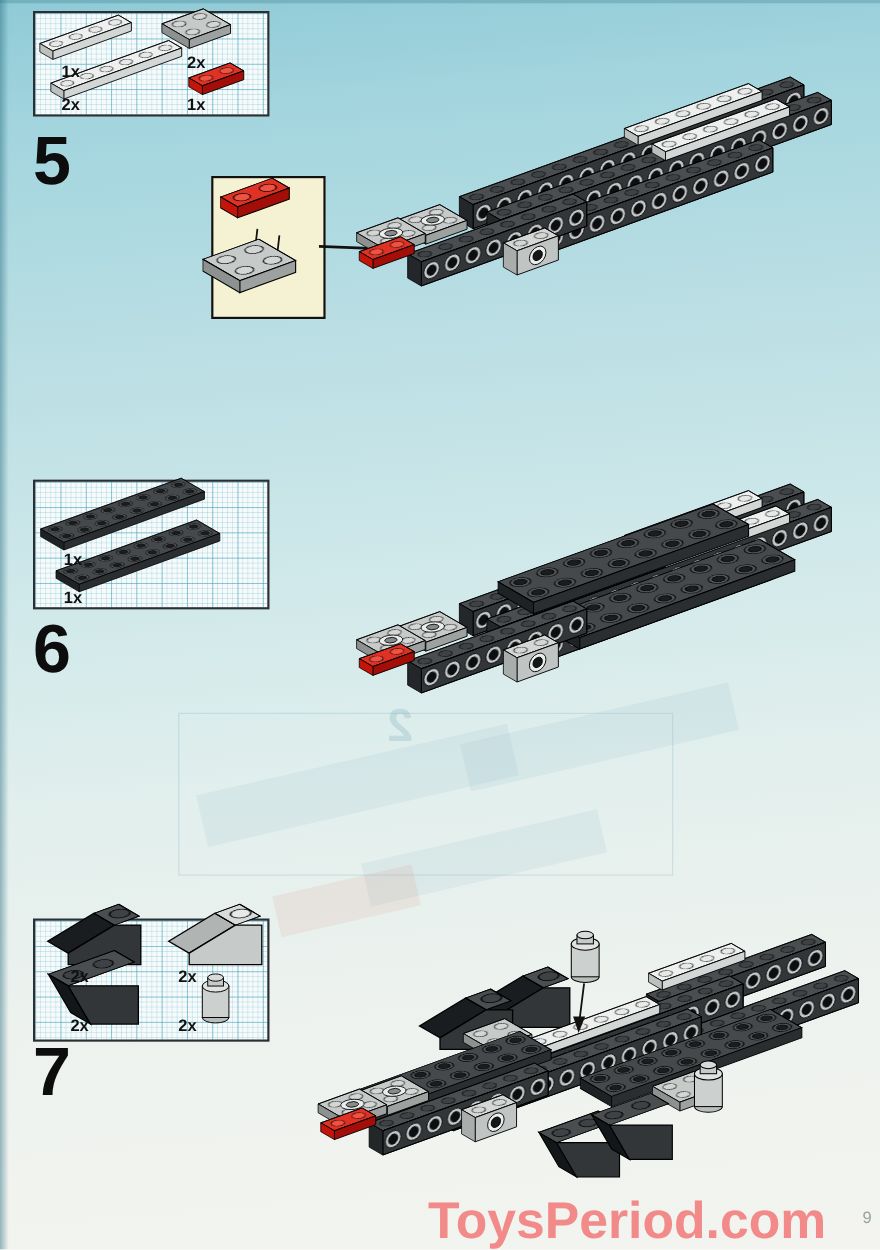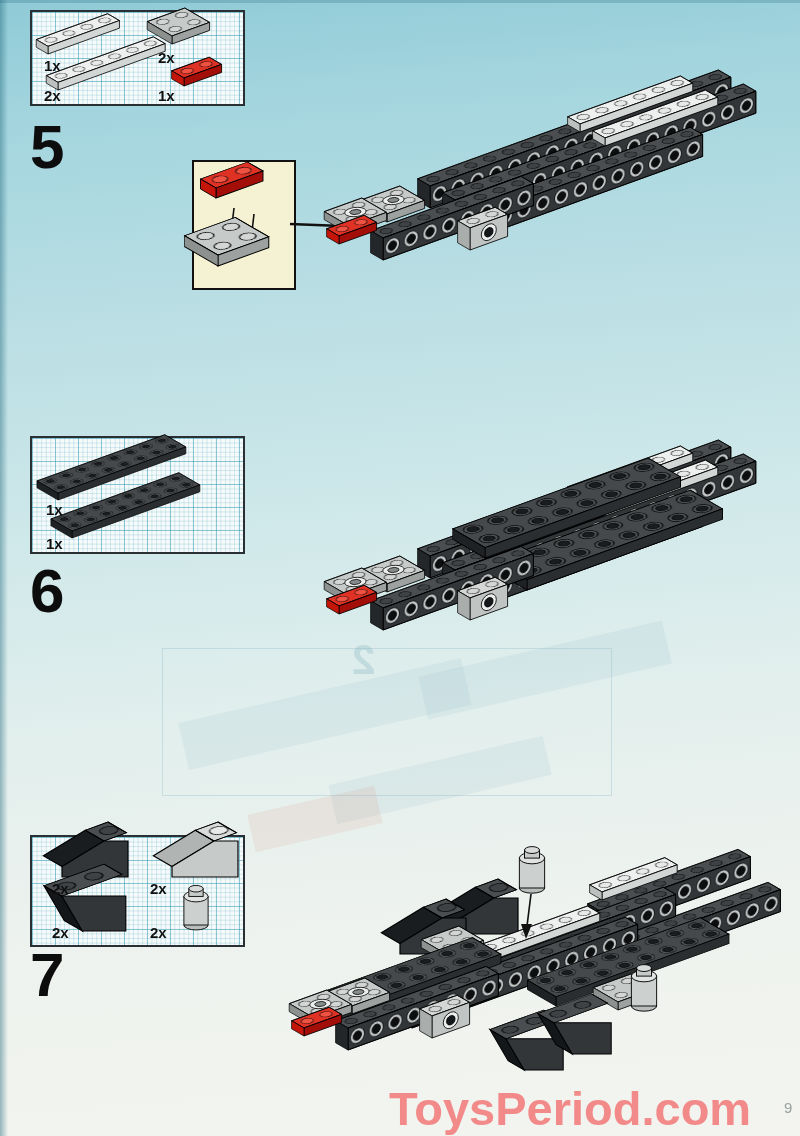--- a/index.html
+++ b/index.html
@@ -10,21 +10,21 @@
     background:linear-gradient(90deg,rgba(35,105,125,.45),rgba(35,105,125,0));}
   .edgeT{position:absolute;left:0;top:0;right:0;height:3px;background:rgba(35,105,125,.25);}
   .pbox{position:absolute;border:2px solid #2a2f33;background-color:#f6fafa;
     background-image:
       linear-gradient(rgba(60,160,185,.5) 1px,transparent 1px),
       linear-gradient(90deg,rgba(60,160,185,.5) 1px,transparent 1px),
       linear-gradient(rgba(60,160,185,.22) 1px,transparent 1px),
       linear-gradient(90deg,rgba(60,160,185,.22) 1px,transparent 1px);
     background-size:23px 23px,23px 23px,4.6px 4.6px,4.6px 4.6px;}
   .pbox svg{position:absolute;left:0;top:0;overflow:visible;}
-  .qty{position:absolute;font-size:15px;font-weight:bold;color:#101010;line-height:1;}
+  .qty{position:absolute;font-size:15px;font-weight:bold;color:#101010;line-height:1;margin-left:12px;}
   .stepnum{position:absolute;font-size:62px;font-weight:bold;color:#0d0d0d;line-height:1;}
   .callout{position:absolute;left:192px;top:160px;width:100px;height:126px;
     background:#f5f2d3;border:2px solid #111;}
   .callout svg{position:absolute;left:0;top:0;overflow:visible;}
   .asm{position:absolute;overflow:visible;}
   .arrowr{position:absolute;overflow:visible;}
   .ghost{position:absolute;pointer-events:none;}
   .ghost-rect{border:1px solid rgba(130,180,195,.30);}
   .ghost-blob{background:rgba(140,185,200,.14);transform:rotate(-13deg);}
   .ghost-blob.red{background:rgba(225,130,110,.12);}

